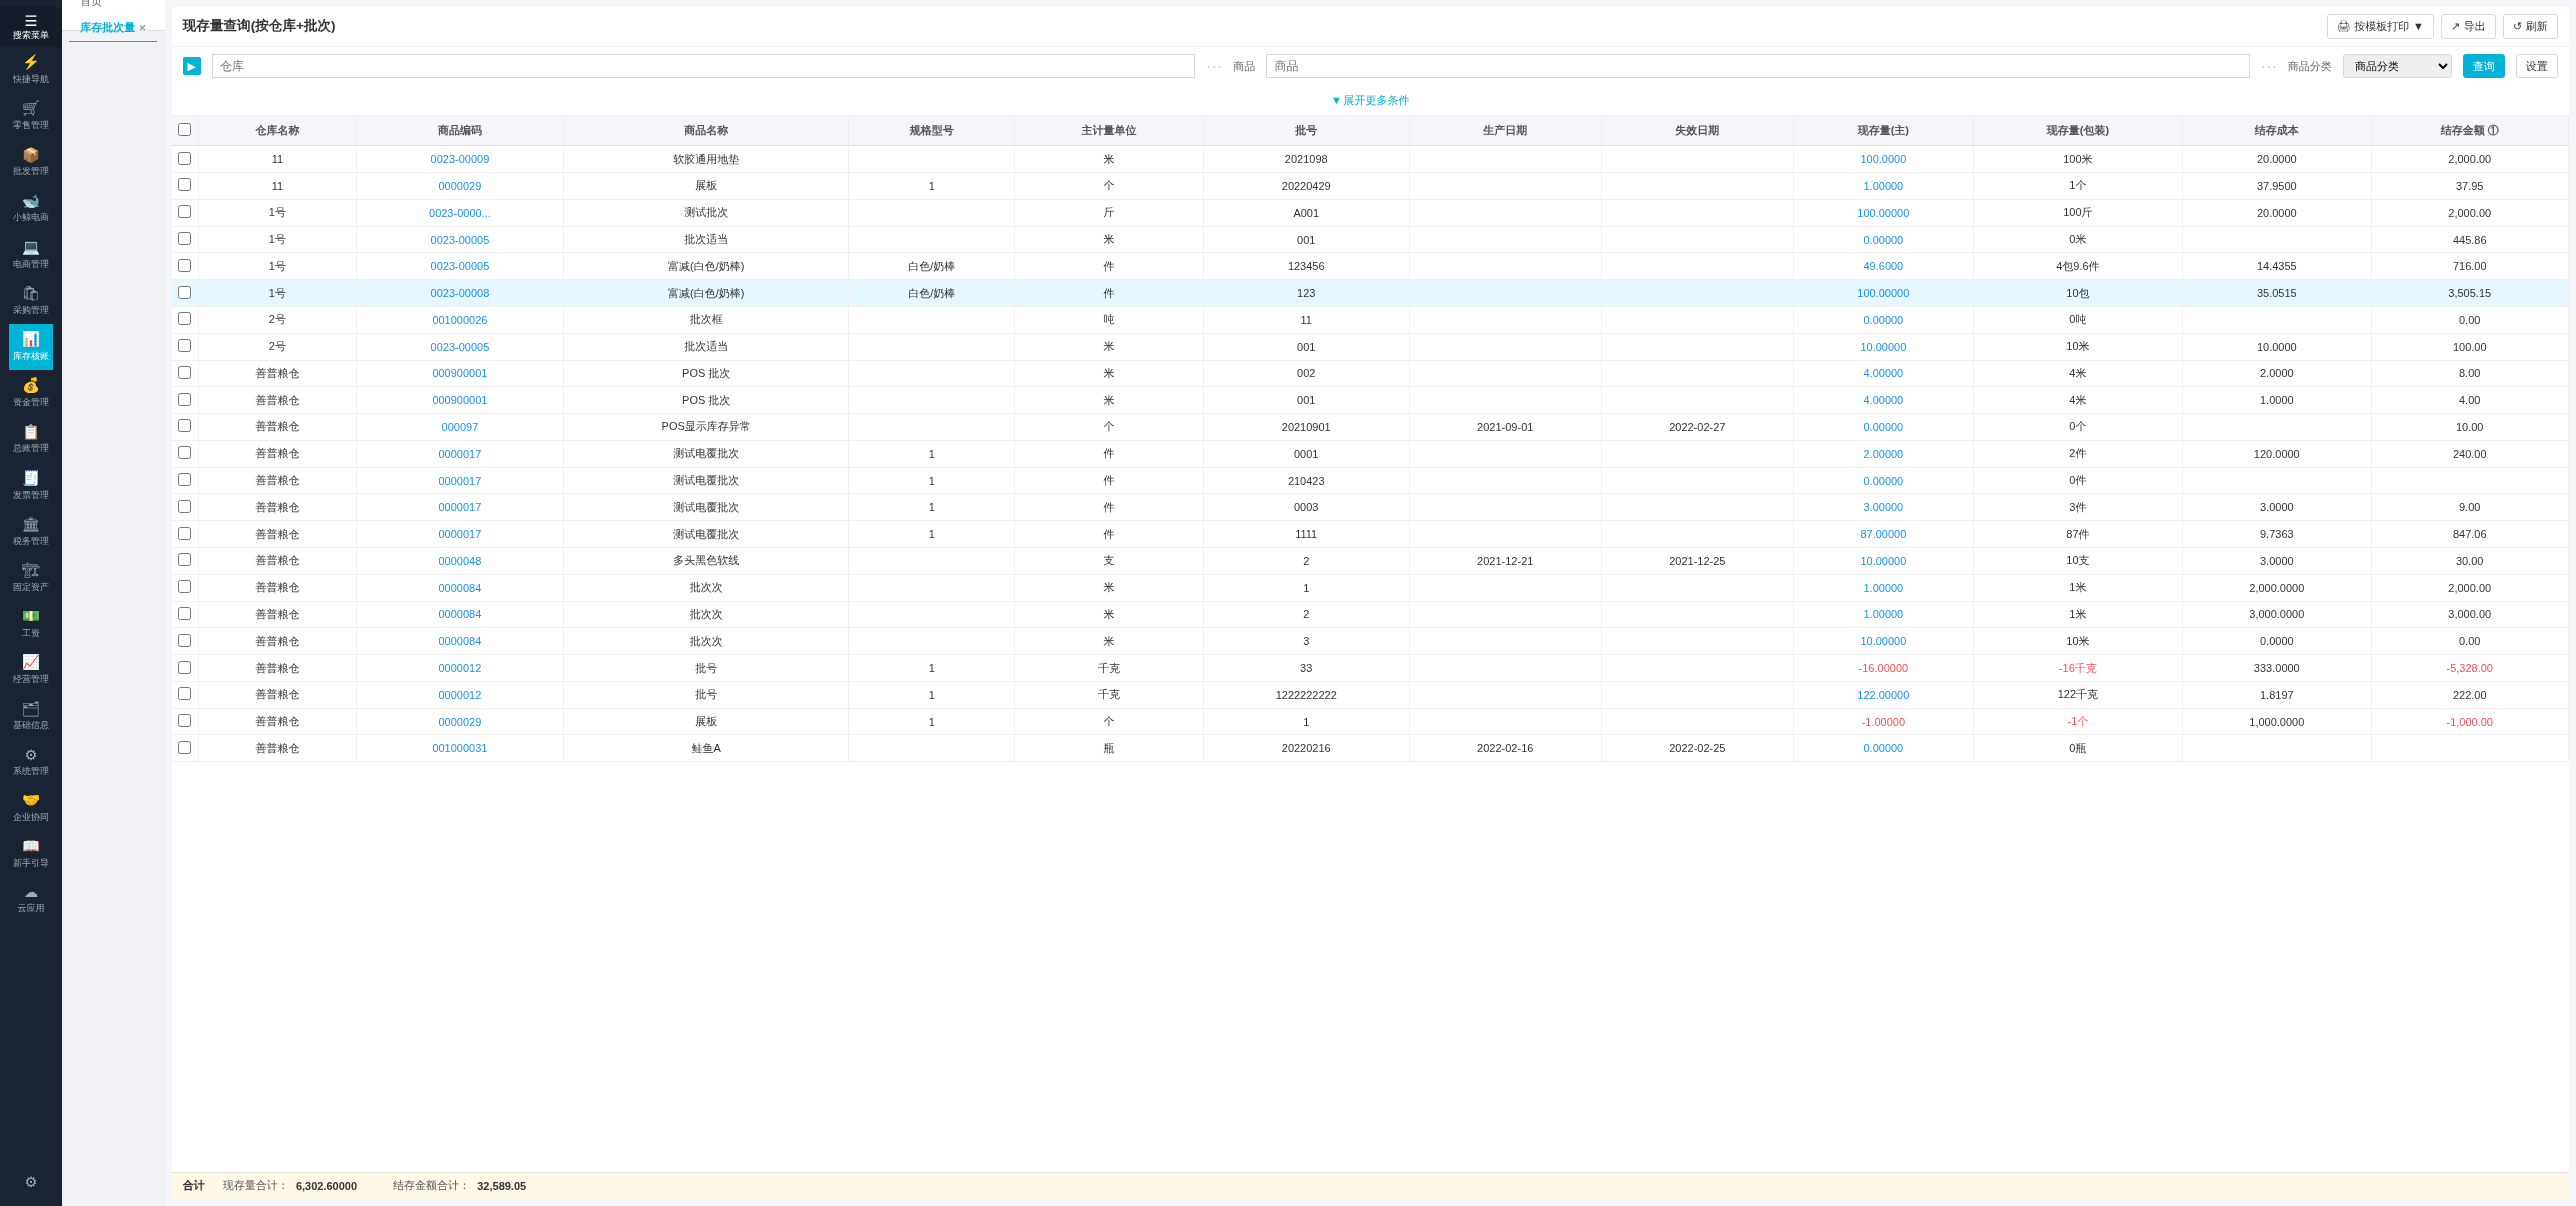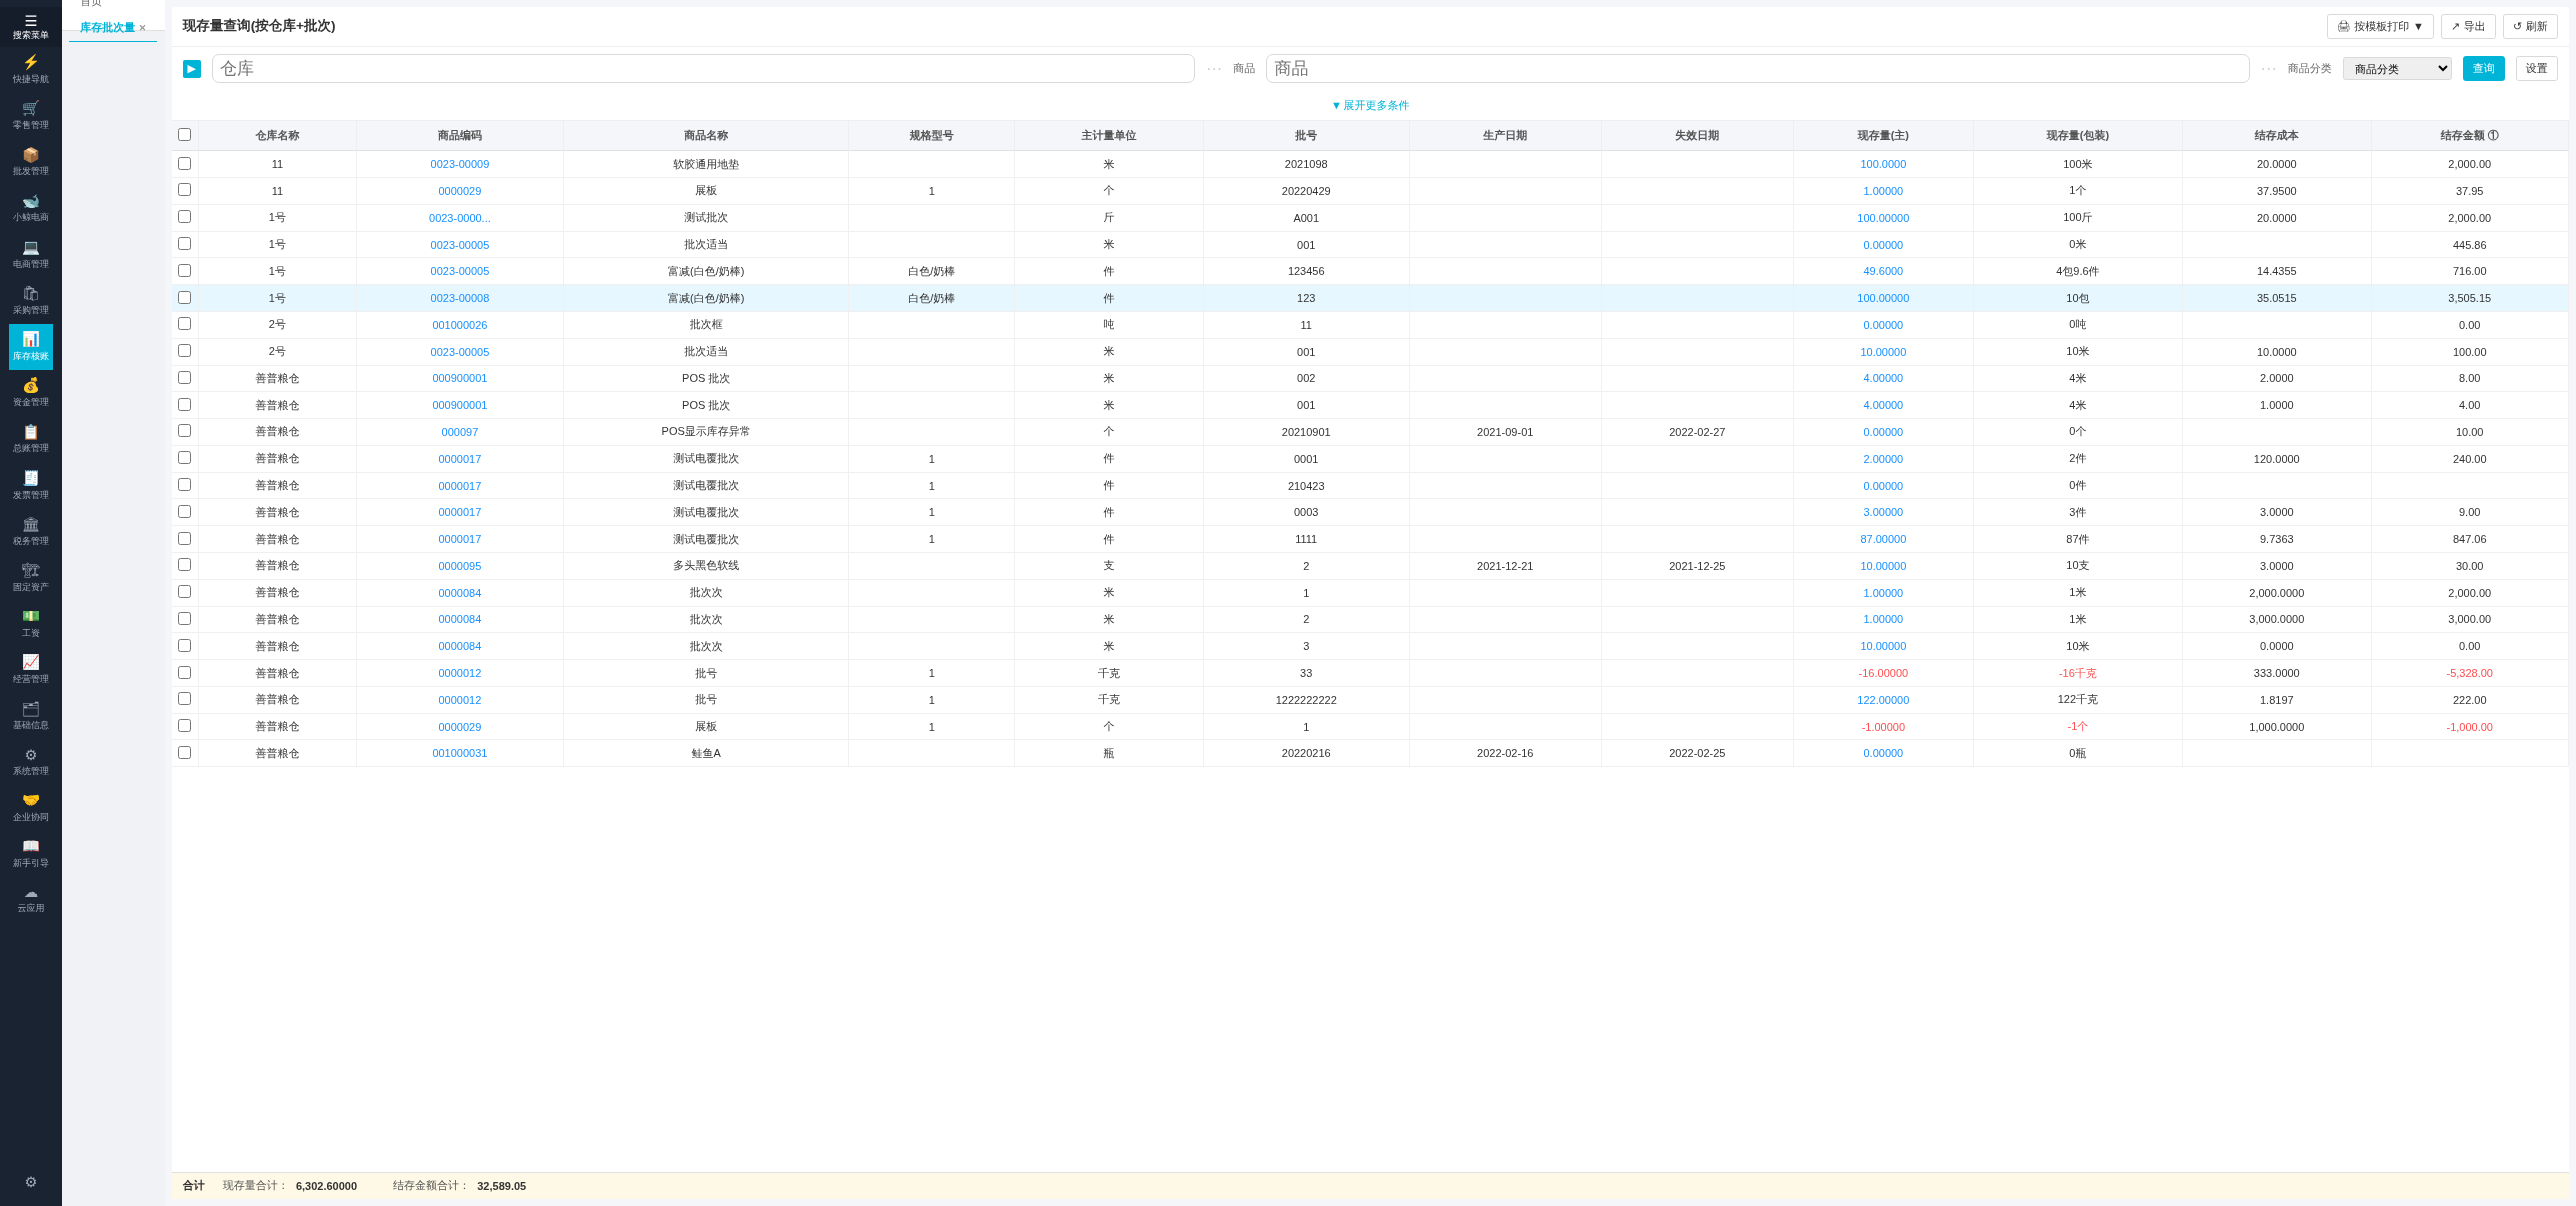--- a/index.html
+++ b/index.html
@@ -135,23 +135,23 @@
     }
     .search-field {
       display: flex;
       align-items: center;
       gap: 3.6px;
       flex: 1;
       min-width: 145px;
     }
     .search-input {
       border: 0.9px solid #d9d9d9;
-      border-radius: 7px;
+      border-radius: 0;
       padding: 3.6px 7.2px;
-      font-size: 17px;
+      font-size: 12px;
       flex: 1;
       outline: none;
     }
     .search-separator { color: #ccc; font-size: 16.3px; }
     .expand-btn {
       color: #00b4d8;
       cursor: pointer;
       font-size: 11px;
       display: flex;
       align-items: center;
@@ -630,21 +630,21 @@
               <td></td>
               <td></td>
               <td class="td-link">87.00000</td>
               <td>87件</td>
               <td>9.7363</td>
               <td>847.06</td>
             </tr>
             <tr>
               <td style="text-align: center;"><input type="checkbox" style=""></td>
               <td>善普粮仓</td>
-              <td class="td-link">0000095</td>
+              <td class="td-link">0000048</td>
               <td>多头黑色软线</td>
               <td></td>
               <td>支</td>
               <td>2</td>
               <td>2021-12-21</td>
               <td>2021-12-25</td>
               <td class="td-link">10.00000</td>
               <td>10支</td>
               <td>3.0000</td>
               <td>30.00</td>

